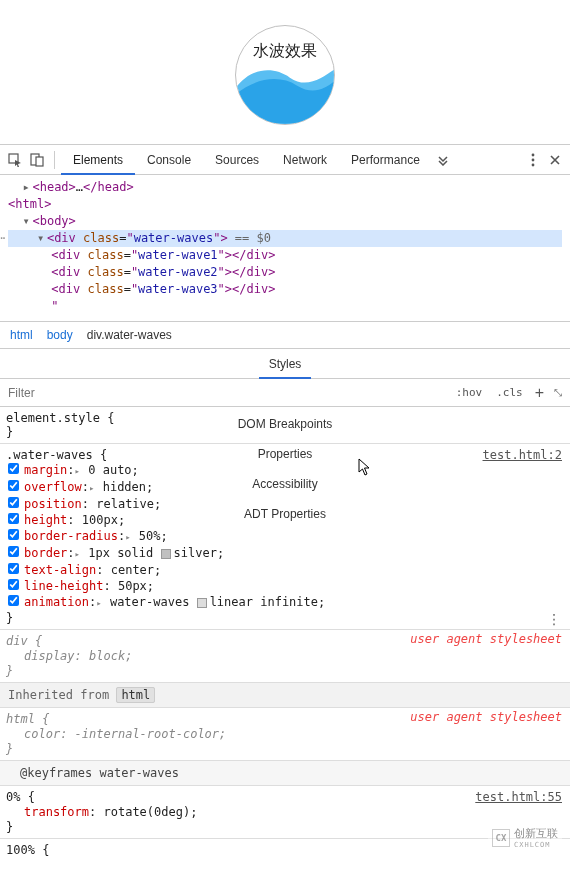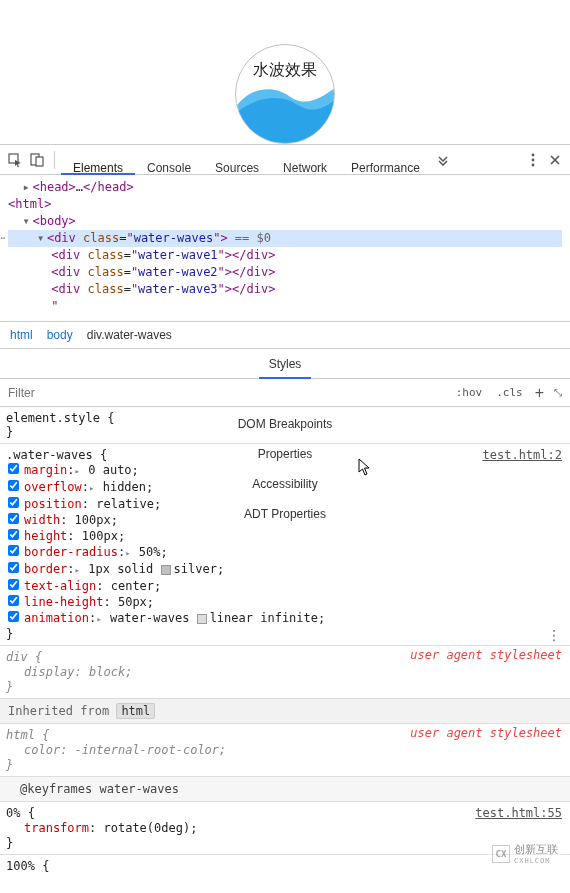--- a/index.html
+++ b/index.html
@@ -1,25 +1,25 @@
 <!DOCTYPE html>
 <html><head>
 <meta charset="utf-8">
 <style>
 * { box-sizing: border-box; margin: 0; padding: 0; }
 body { font-family: "Segoe UI", Arial, sans-serif; font-size: 12px; color: #222; background: #fff; width: 570px; }
-.page-preview { height: 145px; background: #fff; display: flex; justify-content: center; align-items: flex-end; padding-top: 0px; border-bottom: 1px solid #ccc; }
+.page-preview { height: 145px; background: #fff; display: flex; justify-content: center; align-items: center; padding-top: 0px; border-bottom: 1px solid #ccc; }
 .water-waves { width: 100px; height: 100px; border-radius: 50%; border: 1px solid silver; overflow: hidden; position: relative; text-align: center; line-height: 50px; margin-top: 5px; }
 .water-waves .label { font-size: 16px; color: #222; }
 .water-waves svg { position: absolute; bottom: 0; left: 0; width: 100%; height: 65%; }
 
 .devtools-tabs { display: flex; align-items: center; border-bottom: 1px solid #ccc; height: 30px; padding: 0 4px; gap: 0; }
 .devtools-tabs .icon-btn { width: 22px; height: 22px; display: flex; align-items: center; justify-content: center; color: #555; cursor: pointer; }
 .devtools-tabs .sep { width: 1px; height: 18px; background: #ccc; margin: 0 6px; }
-.devtools-tabs .tab { padding: 8px 12px; height: 30px; line-height: 30px; color: #333; cursor: pointer; }
+.devtools-tabs .tab { padding: 0 12px; height: 30px; line-height: 30px; color: #333; cursor: pointer; }
 .devtools-tabs .tab.active { border-bottom: 2px solid #2b6cd6; color: #222; }
 .devtools-tabs .spacer { flex: 1; }
 
 .dom-panel { font-family: Consolas, "Lucida Console", monospace; font-size: 12px; padding: 4px 8px 6px 8px; line-height: 17px; border-bottom: 1px solid #ccc; }
 .dom-line { white-space: pre; }
 .tag-punc { color: #881280; }
 .tag-name { color: #881280; }
 .attr-name { color: #994500; }
 .attr-val { color: #1a1aa6; }
 .dom-line.selected { background: #d4e6fd; }
@@ -158,21 +158,20 @@
     <div><span class="selector">element.style</span> <span class="brace">{</span></div>
     <div class="close-brace">}</div>
   </div>
 
   <div class="rule-block">
     <span class="src-link">test.html:2</span>
     <div><span class="selector">.water-waves</span> <span class="brace">{</span></div>
     <div class="prop-line"><input type="checkbox" class="cb" checked="" style=""><span class="prop-name">margin</span>:<span class="tri">▸</span> <span class="prop-val">0 auto</span>;</div>
     <div class="prop-line"><input type="checkbox" class="cb" checked="" style=""><span class="prop-name">overflow</span>:<span class="tri">▸</span> <span class="prop-val">hidden</span>;</div>
     <div class="prop-line"><input type="checkbox" class="cb" checked="" style=""><span class="prop-name">position</span>: <span class="prop-val">relative</span>;</div>
-    <div class="prop-line"><input type="checkbox" class="cb" checked="" style=""><span class="prop-name">width</span>: <span class="prop-val">100px</span>;</div>
     <div class="prop-line"><input type="checkbox" class="cb" checked="" style=""><span class="prop-name">height</span>: <span class="prop-val">100px</span>;</div>
     <div class="prop-line"><input type="checkbox" class="cb" checked="" style=""><span class="prop-name">border-radius</span>:<span class="tri">▸</span> <span class="prop-val">50%</span>;</div>
     <div class="prop-line"><input type="checkbox" class="cb" checked="" style=""><span class="prop-name">border</span>:<span class="tri">▸</span> <span class="prop-val">1px solid</span> <span class="swatch"></span><span class="prop-val">silver</span>;</div>
     <div class="prop-line"><input type="checkbox" class="cb" checked="" style=""><span class="prop-name">text-align</span>: <span class="prop-val">center</span>;</div>
     <div class="prop-line"><input type="checkbox" class="cb" checked="" style=""><span class="prop-name">line-height</span>: <span class="prop-val">50px</span>;</div>
     <div class="prop-line"><input type="checkbox" class="cb" checked="" style=""><span class="prop-name">animation</span>:<span class="tri">▸</span> <span class="prop-val">water-waves</span> <span class="curve-ic"></span><span class="prop-val">linear infinite</span>;</div>
     <div class="close-brace">}</div>
     <span class="more-dots">⋮</span>
     <svg class="cursor-arrow" style="left:358px; top:14px;" width="14" height="18" viewBox="0 0 14 18">
         <path d="M1 1 L1 14 L4.5 11 L7 17 L9 16 L6.5 10 L11 10 Z" fill="#fff" stroke="#000" stroke-width="1"></path>

